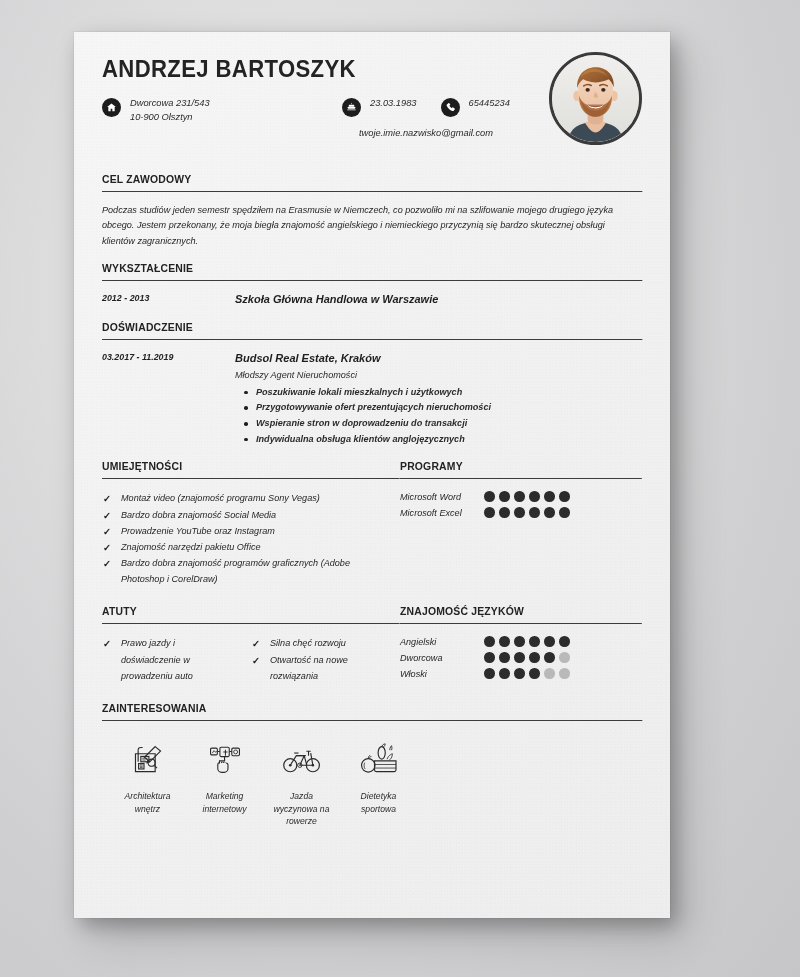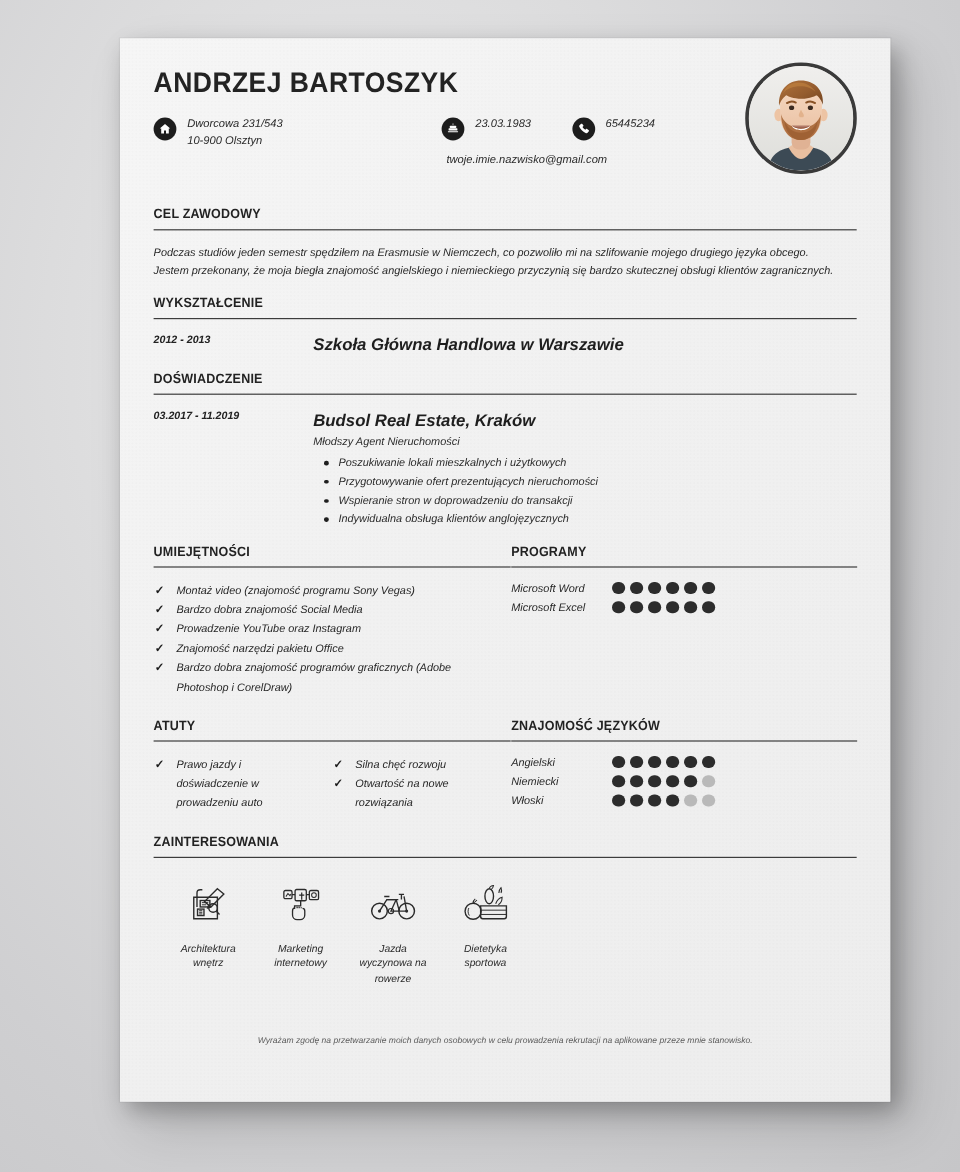--- a/index.html
+++ b/index.html
@@ -12,23 +12,23 @@
 
   body {
     font-family: "Liberation Sans", sans-serif;
     background: radial-gradient(ellipse at 38% 30%, #e9e9ea 0%, #dcdcdd 38%, #cfcfd1 70%, #c6c6c8 100%);
     position: relative;
   }
 
   
   .sheet {
     position: absolute;
-    left: 100px;
+    left: 74px;
     top: 32px;
-    width: 642px;
+    width: 596px;
     height: 886px;
     background:
       linear-gradient(135deg, #f6f6f6 0%, #f1f1f1 45%, #ededed 100%);
     box-shadow:
       0 0 0 1px rgba(0,0,0,0.04),
       6px 8px 18px rgba(0,0,0,0.26),
       16px 20px 40px rgba(0,0,0,0.16);
   }
   
   .sheet::before {
@@ -88,27 +88,27 @@
   .cicon svg { display: block; }
 
   .ctext {
     font-size: 9.3px;
     font-style: italic;
     color: #2b2b2b;
     line-height: 1.5;
     white-space: pre-line;
   }
 
-  .inline-pair { display: flex; align-items: flex-start; gap: 34px; }
+  .inline-pair { display: flex; align-items: flex-start; gap: 24px; }
   .email-line {
     font-size: 9.3px;
     font-style: italic;
     color: #2b2b2b;
     margin-top: 11px;
-    margin-left: 4px;
+    margin-left: 17px;
   }
 
   
   .photo {
     position: absolute;
     right: 0px;
     top: -4px;
     width: 93px; height: 93px;
     border-radius: 50%;
     border: 3px solid #3a3a3a;
@@ -149,41 +149,42 @@
     width: 133px;
     flex: 0 0 133px;
     font-size: 8.9px;
     font-style: italic;
     font-weight: bold;
     color: #222;
     line-height: 1.5;
   }
   .entry-body { flex: 1; }
   .entry-title {
-    font-size: 14px;
+    font-size: 11px;
     font-style: italic;
     font-weight: bold;
     color: #1e1e1e;
     line-height: 1.45;
   }
   .entry-sub {
     font-size: 9.1px;
     font-style: italic;
     color: #2b2b2b;
     line-height: 1.55;
     margin-top: 1px;
   }
   .bullets { list-style: none; margin-top: 3px; }
   .bullets li {
     position: relative;
     font-size: 9.1px;
     font-style: italic;
     color: #2b2b2b;
     line-height: 1.72;
     padding-left: 21px;
+    font-weight: bold;
   }
   .bullets li::before {
     content: "";
     position: absolute;
     left: 9px; top: 6px;
     width: 3.6px; height: 3.6px;
     border-radius: 50%;
     background: #1f1f1f;
   }
 
@@ -480,21 +481,21 @@
               <div class="dots">
                 <span class="dot"></span>
                 <span class="dot"></span>
                 <span class="dot"></span>
                 <span class="dot"></span>
                 <span class="dot"></span>
                 <span class="dot"></span>
               </div>
             </div>
             <div class="rate-row">
-              <div class="rate-label">Niemiecki</div>
+              <div class="rate-label">Dworcowa</div>
               <div class="dots">
                 <span class="dot"></span>
                 <span class="dot"></span>
                 <span class="dot"></span>
                 <span class="dot"></span>
                 <span class="dot"></span>
                 <span class="dot off"></span>
               </div>
             </div>
             <div class="rate-row">
@@ -591,16 +592,15 @@
               <path d="M5 22c-1 2-1 5 .5 7" stroke-width="0.9"></path>
             </svg>
           </div>
           <div class="lbl" style="white-space: pre-line;">Dietetyka
 sportowa</div>
         </div>
 
       </div>
     </div>
 
-    <div class="footer">Wyrażam zgodę na przetwarzanie moich danych osobowych w celu prowadzenia rekrutacji na aplikowane przeze mnie stanowisko.</div>
 
   </div>
 </div>
 
 </body></html>

